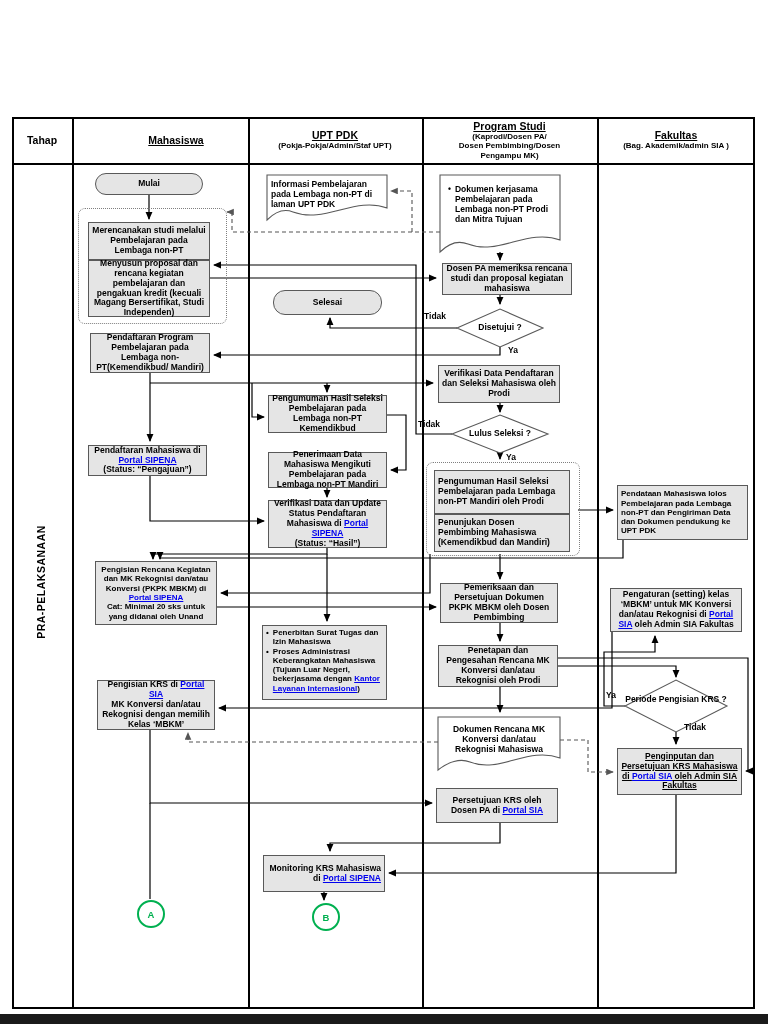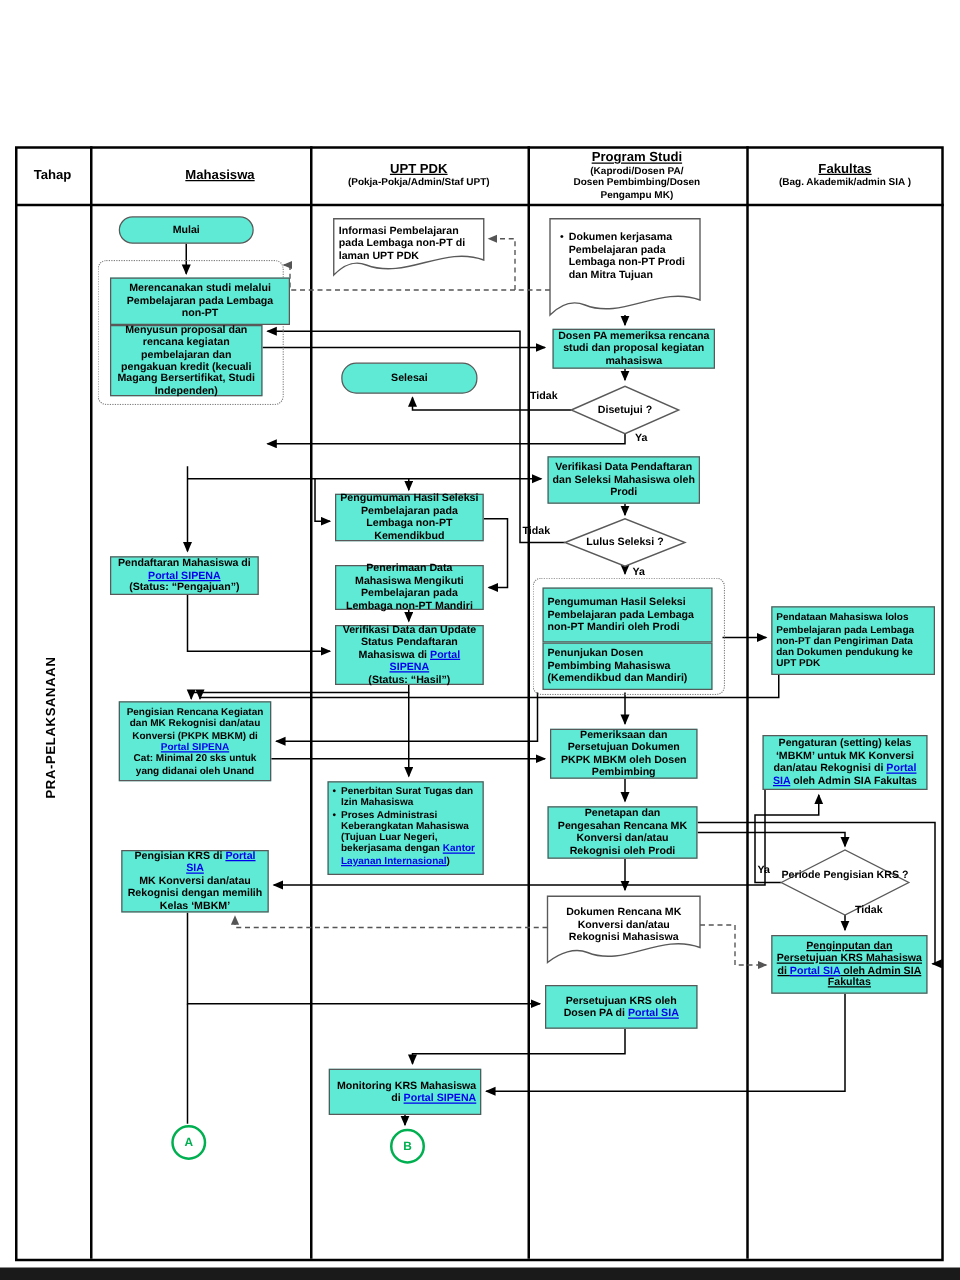--- a/index.html
+++ b/index.html
@@ -11,21 +11,21 @@
   .tframe{position:absolute;left:12px;top:117px;width:739px;height:888px;border:2px solid #000;}
   .vline{position:absolute;top:117px;width:2px;height:890px;background:#000;}
   .hline{position:absolute;left:12px;top:163px;width:743px;height:2px;background:#000;}
   .hcell{position:absolute;top:117px;height:46px;display:flex;flex-direction:column;
          align-items:center;justify-content:center;font-weight:bold;}
   .hmain{font-size:10.5px;text-decoration:underline;}
   .hsub{font-size:8px;line-height:1.15;text-align:center;}
   .stage{position:absolute;left:-59px;top:576px;width:200px;text-align:center;
          transform:rotate(-90deg);font-weight:bold;font-size:10.5px;letter-spacing:.5px;}
   
-  .node{position:absolute;border:1px solid #595959;background:#5eead4;box-sizing:border-box;
+  .node{position:absolute;border:1px solid #595959;background:#e5e5e5;box-sizing:border-box;
         display:flex;align-items:center;justify-content:center;text-align:center;
         font-size:8.5px;font-weight:bold;line-height:1.16;padding:2px 3px;}
   .small{font-size:8px;}
   .laln{text-align:left;justify-content:flex-start;}
   .pill{border-radius:12px;}
   .group{position:absolute;border:1.6px dotted #7f7f7f;border-radius:7px;background:transparent;}
   .doctext{position:absolute;font-size:8.5px;font-weight:bold;line-height:1.18;text-align:left;}
   .dlabel{position:absolute;font-size:8.5px;font-weight:bold;text-align:center;line-height:1.1;}
   .flabel{position:absolute;font-size:8.5px;font-weight:bold;}
   .lnk{color:#0000EE;text-decoration:underline;font-weight:bold;cursor:pointer;}
@@ -135,27 +135,30 @@
     <path d="M267,175 L387,175 L387,208 C355,196 325,224 293,212 C283,208 275,212 267,220 Z" fill="#fff" stroke="#595959" stroke-width="1.1"></path>
     <path d="M440,175 L560,175 L560,240 C528,228 498,256 468,244 C458,240 448,244 440,252 Z" fill="#fff" stroke="#595959" stroke-width="1.1"></path>
     <path d="M438,717 L560,717 L560,758 C528,746 500,774 470,762 C460,758 448,762 438,770 Z" fill="#fff" stroke="#595959" stroke-width="1.1"></path>
   </svg>
 
   <div class="node pill" style="left:95px;top:173px;width:108px;height:22px;">
       <span>Mulai</span>
     </div>
 
   <div class="group" style="left:78px;top:208px;width:147px;height:114px;"></div>
-  <div class="node" style="left:88px;top:222px;width:144px;height:38px;">
+  <div class="node" style="left:88px;top:222px;width:122px;height:38px;">
       <span>Merencanakan studi melalui Pembelajaran pada Lembaga non-PT</span>
     </div>
   <div class="node" style="left:88px;top:260px;width:122px;height:57px;">
       <span>Menyusun proposal dan rencana kegiatan pembelajaran dan pengakuan kredit (kecuali Magang Bersertifikat, Studi Independen)</span>
     </div>
 
+  <div class="node" style="left:90px;top:333px;width:120px;height:40px;">
+      <span>Pendaftaran Program Pembelajaran pada Lembaga non-PT(Kemendikbud/ Mandiri)</span>
+    </div>
 
   <div class="node" style="left:88px;top:445px;width:119px;height:31px;">
     <div><span>Pendaftaran Mahasiswa di </span><span class="lnk">Portal SIPENA</span><span class="blk">(Status: “Pengajuan”)</span></div>
   </div>
 
   <div class="node small" style="left:95px;top:561px;width:122px;height:64px;">
     <div><span>Pengisian Rencana Kegiatan dan MK Rekognisi dan/atau Konversi (PKPK MBKM) di </span><span class="lnk">Portal SIPENA</span><span class="blk">Cat: Minimal 20 sks untuk yang didanai oleh Unand</span></div>
   </div>
 
   <div class="node" style="left:97px;top:680px;width:118px;height:50px;">

